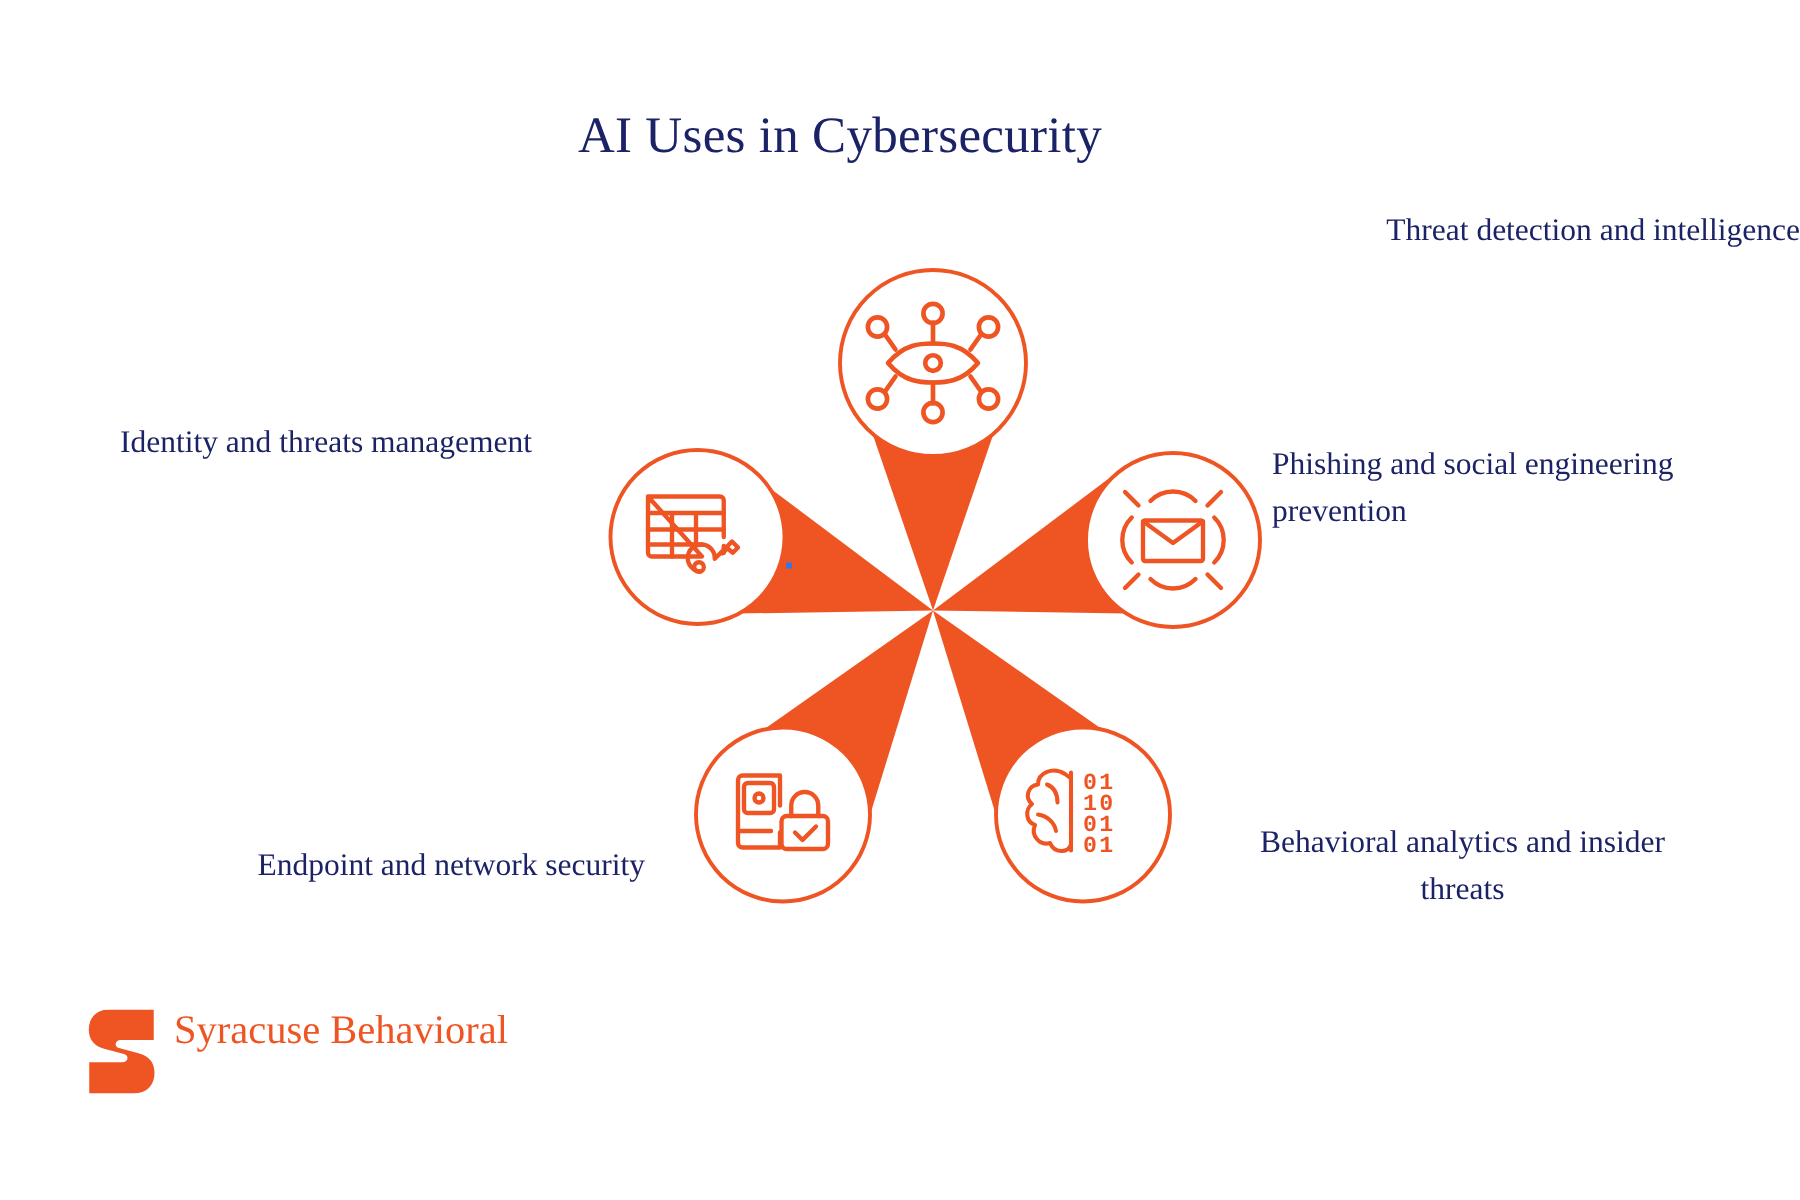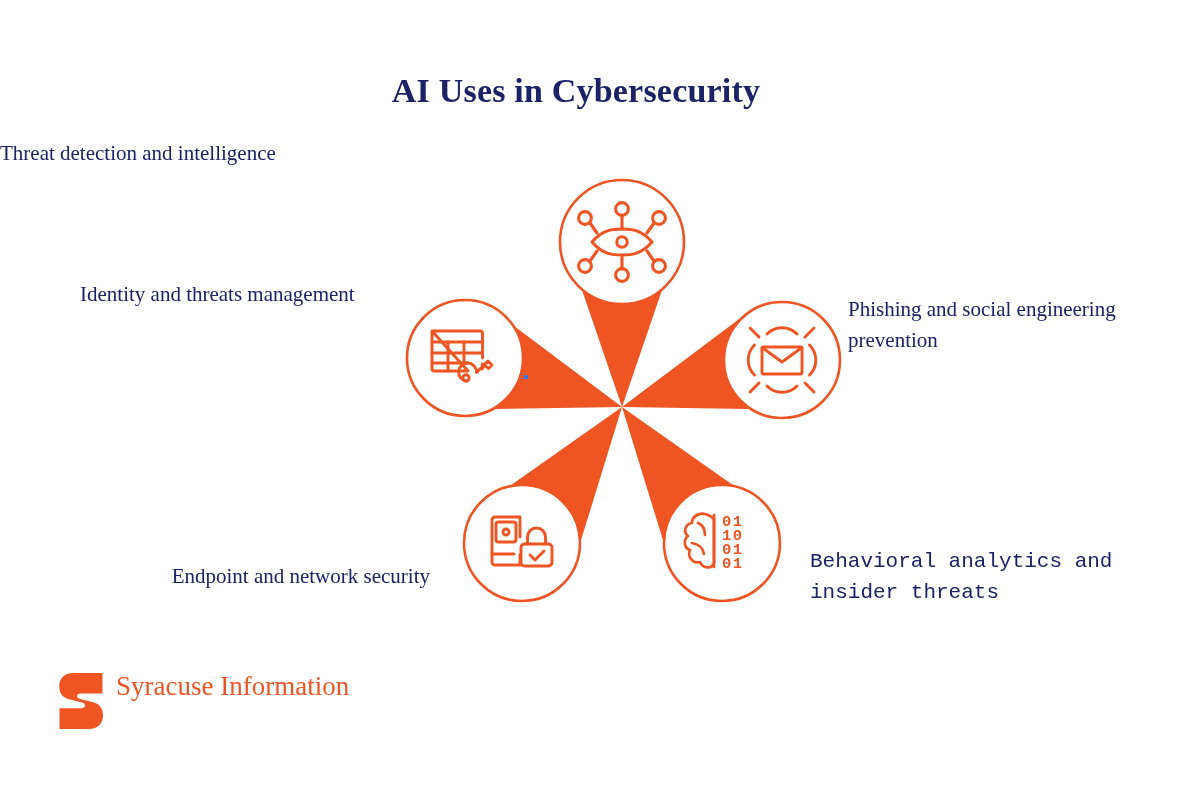--- a/index.html
+++ b/index.html
@@ -18,26 +18,26 @@
 
   #slide {
     position: absolute;
     inset: 0;
     background: #ffffff;
   }
 
   
   .title {
     position: absolute;
-    left: 16px;
+    left: 0;
     top: 72px;
     width: 1120px;
     text-align: center;
     font-family: "Liberation Serif", serif;
-    font-weight: bold;
+    font-weight: normal;
     font-size: 34px;
     letter-spacing: 0.2px;
     color: #1b2266;
   }
 
   
   #diagram {
     position: absolute;
     left: 0;
     top: 0;
@@ -52,21 +52,21 @@
     font-family: "Liberation Serif", serif;
     font-size: 21px;
     line-height: 31px;
     font-weight: normal;
     white-space: pre-line;
   }
   .label-top {
     left: 0;
     top: 138px;
     width: 1200px;
-    text-align: left;
+    text-align: right;
   }
   .label-left {
     left: 80px;
     top: 279px;
     width: 330px;
     text-align: left;
   }
   .label-right {
     left: 848px;
     top: 294px;
@@ -76,22 +76,21 @@
   .label-bottom-left {
     left: 60px;
     top: 561px;
     width: 370px;
     text-align: right;
   }
   .label-bottom-right {
     left: 810px;
     top: 546px;
     width: 330px;
-    text-align: left;
-    font-family: Liberation Mono, monospace;
+    text-align: center;
   }
 
   
   #logo {
     position: absolute;
     left: 58px;
     top: 671px;
     width: 400px;
     height: 62px;
   }
@@ -262,17 +261,17 @@
 
   <div id="logo">
     <svg class="logo-mark" viewBox="0 0 46 56">
       <path d="M44.5 0 L15.0 0 C6.4 0 1.2 5.4 1.2 13.4 C1.2 20.0 4.6 24.4 11.4 26.2
                L24.0 29.5 C26.2 30.1 27.0 31.0 27.0 32.4 C27.0 34.1 25.7 35.2 23.3 35.2
                L1.5 35.2 L1.5 56.0 L31.0 56.0 C39.9 56.0 45.0 50.4 45.0 42.2
                C45.0 35.3 41.4 30.9 34.3 29.1 L22.0 25.9 C19.9 25.3 19.1 24.4 19.1 23.1
                C19.1 21.5 20.4 20.4 22.7 20.4 L44.5 20.4 Z" fill="#ef5423"></path>
     </svg>
     <div class="logo-text">
-      <div class="logo-line1">Syracuse Information</div>
+      <div class="logo-line1">Syracuse Behavioral</div>
     </div>
   </div>
 
 </div>
 
 </body></html>

